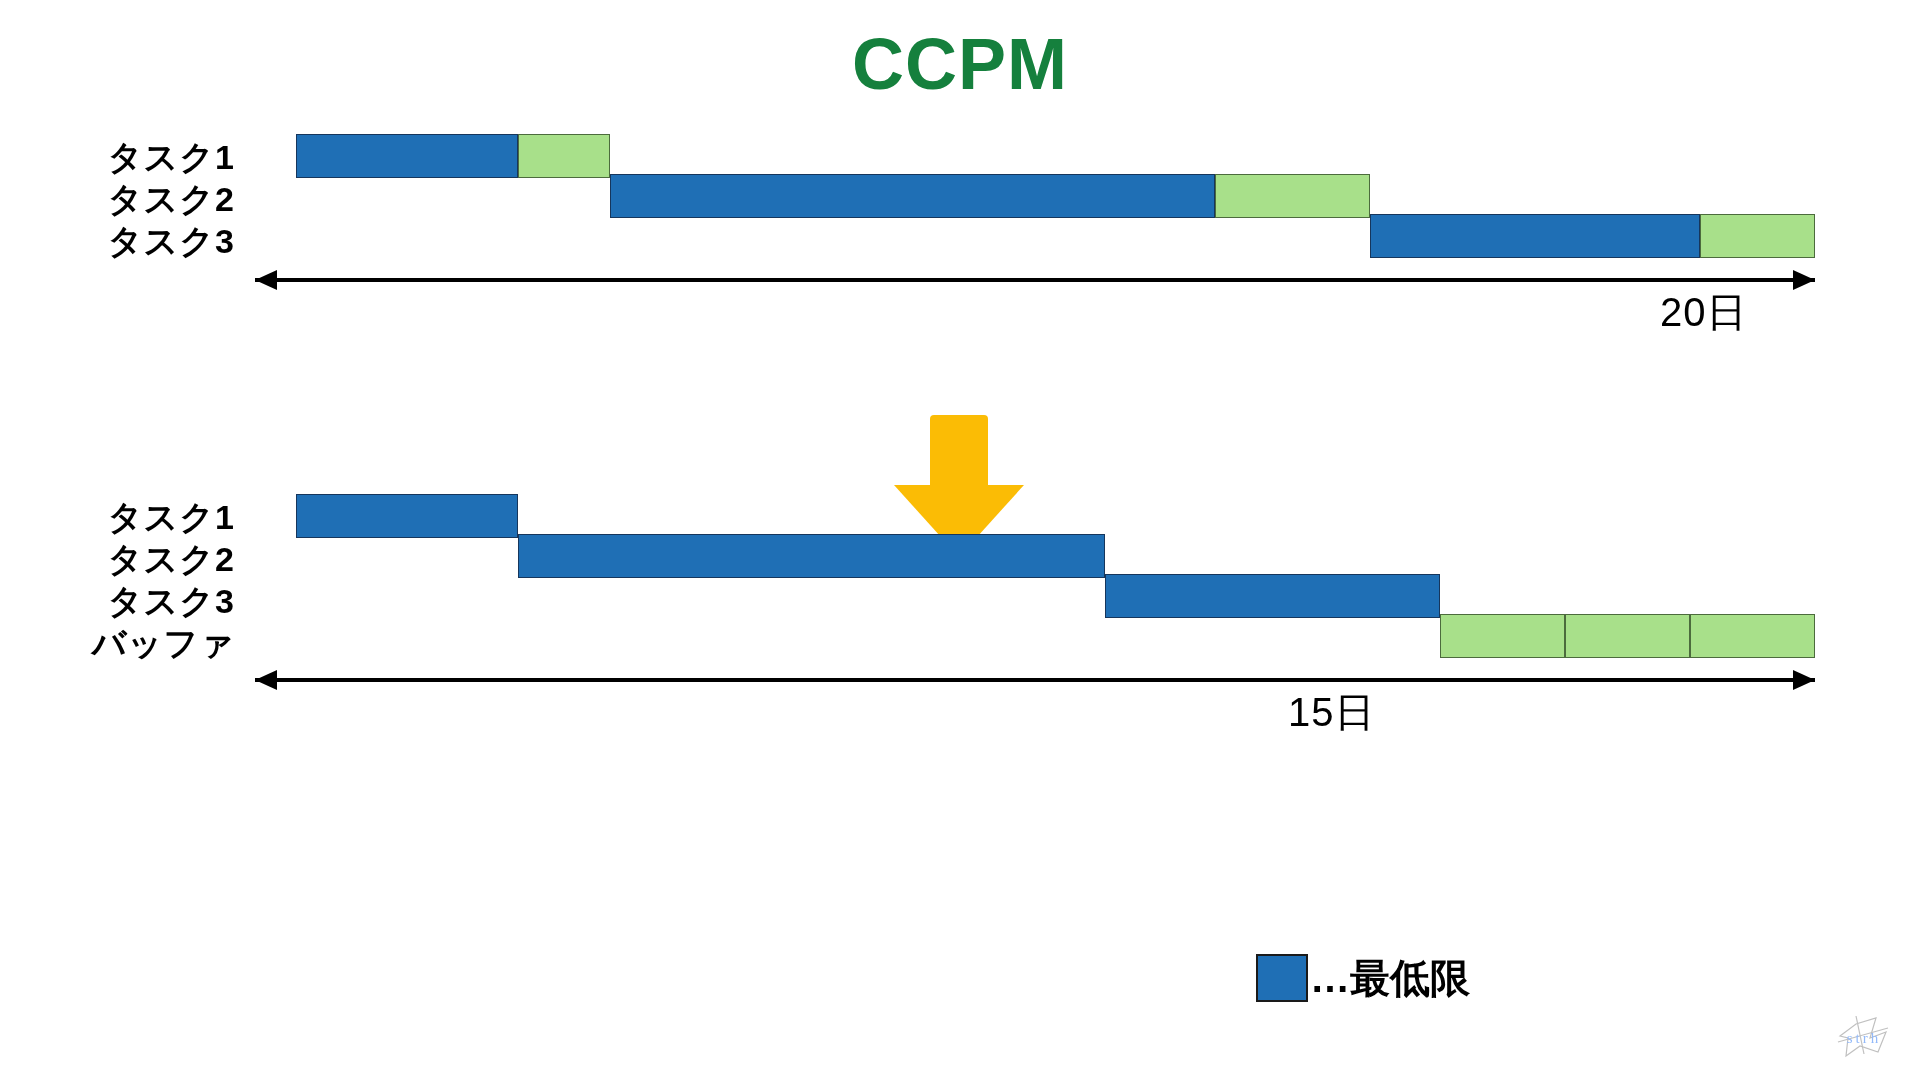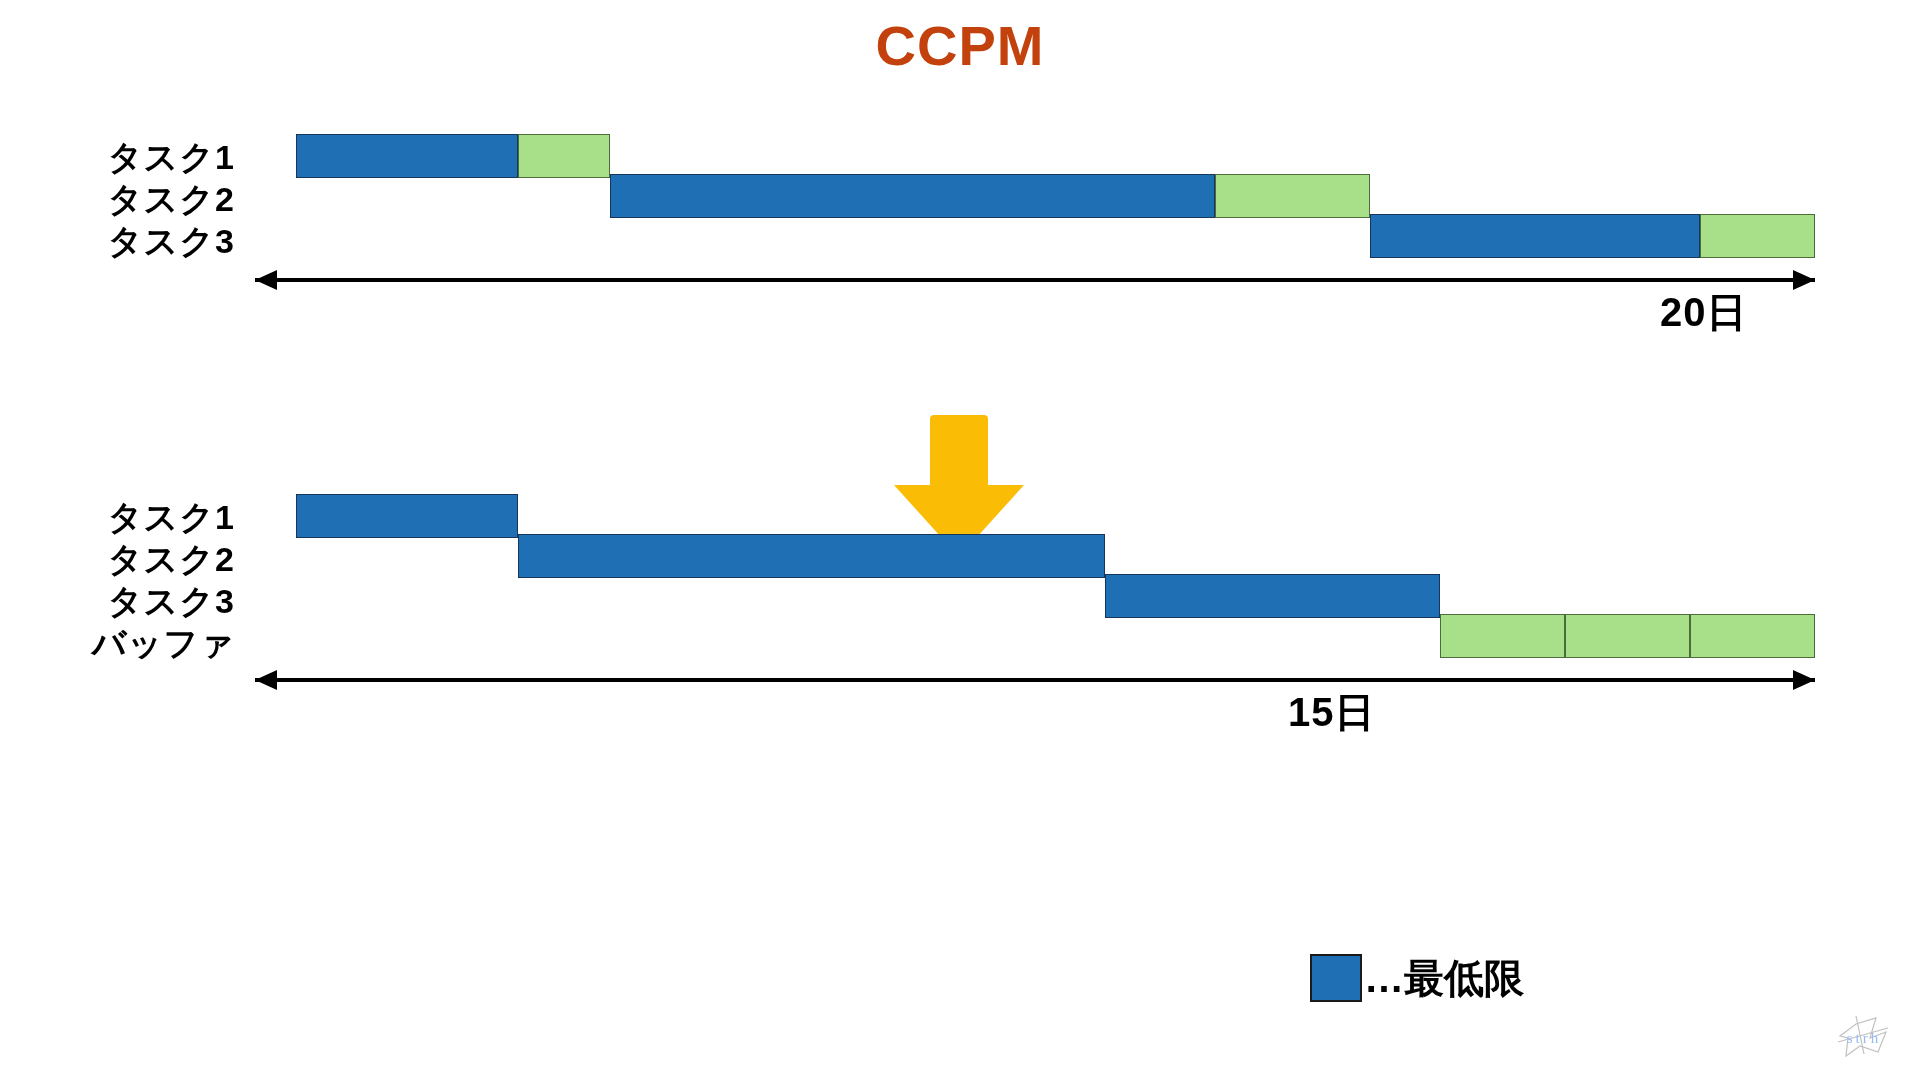--- a/index.html
+++ b/index.html
@@ -21,28 +21,28 @@
     position: absolute;
     left: 0; top: 0;
     width: 1920px;
     height: 1080px;
   }
 
   
   .title {
     position: absolute;
     left: 0;
-    top: 18px;
+    top: 28px;
     width: 1920px;
     text-align: center;
-    font-size: 56px;
+    font-size: 72px;
     font-weight: bold;
     letter-spacing: 1px;
     line-height: 1;
-    color: #c2410c;
+    color: #15803d;
     white-space: nowrap;
   }
 
   
   .chart {
     position: absolute;
     left: 0;
     width: 1560px;
   }
 
@@ -92,21 +92,21 @@
     top: -8px;
     left: 0;
     width: 0; height: 0;
     border-top: 10px solid transparent;
     border-bottom: 10px solid transparent;
     border-right: 22px solid #000000;
   }
   .axis-label {
     position: absolute;
     font-size: 40px;
-    font-weight: bold;
+    font-weight: normal;
     line-height: 1;
     color: #000000;
     white-space: nowrap;
     letter-spacing: 1px;
   }
 
   
   .big-arrow {
     position: absolute;
     width: 130px;
@@ -234,21 +234,21 @@
     <div class="bar green" style="left:1690px; top:614px; width:125px; height:44px;"></div>
 
     <div class="axis" style="left:255px; top:678px; width:1560px;">
       <div class="shaft" style="width:1560px;"></div>
       <div class="head-left"></div>
       <div class="head-right" style="left:1538px;"></div>
     </div>
     <div class="axis-label" style="left:1288px; top:692px;">15日</div>
   </div>
 
-  <div class="legend" style="left:1310px; top:954px;">
+  <div class="legend" style="left:1256px; top:954px;">
 
     <div class="legend-item">
       <span class="legend-swatch blue"></span>
       <span class="legend-text">…最低限</span>
     </div>
 
     <span class="legend-gap"></span>
 
   </div>
 

